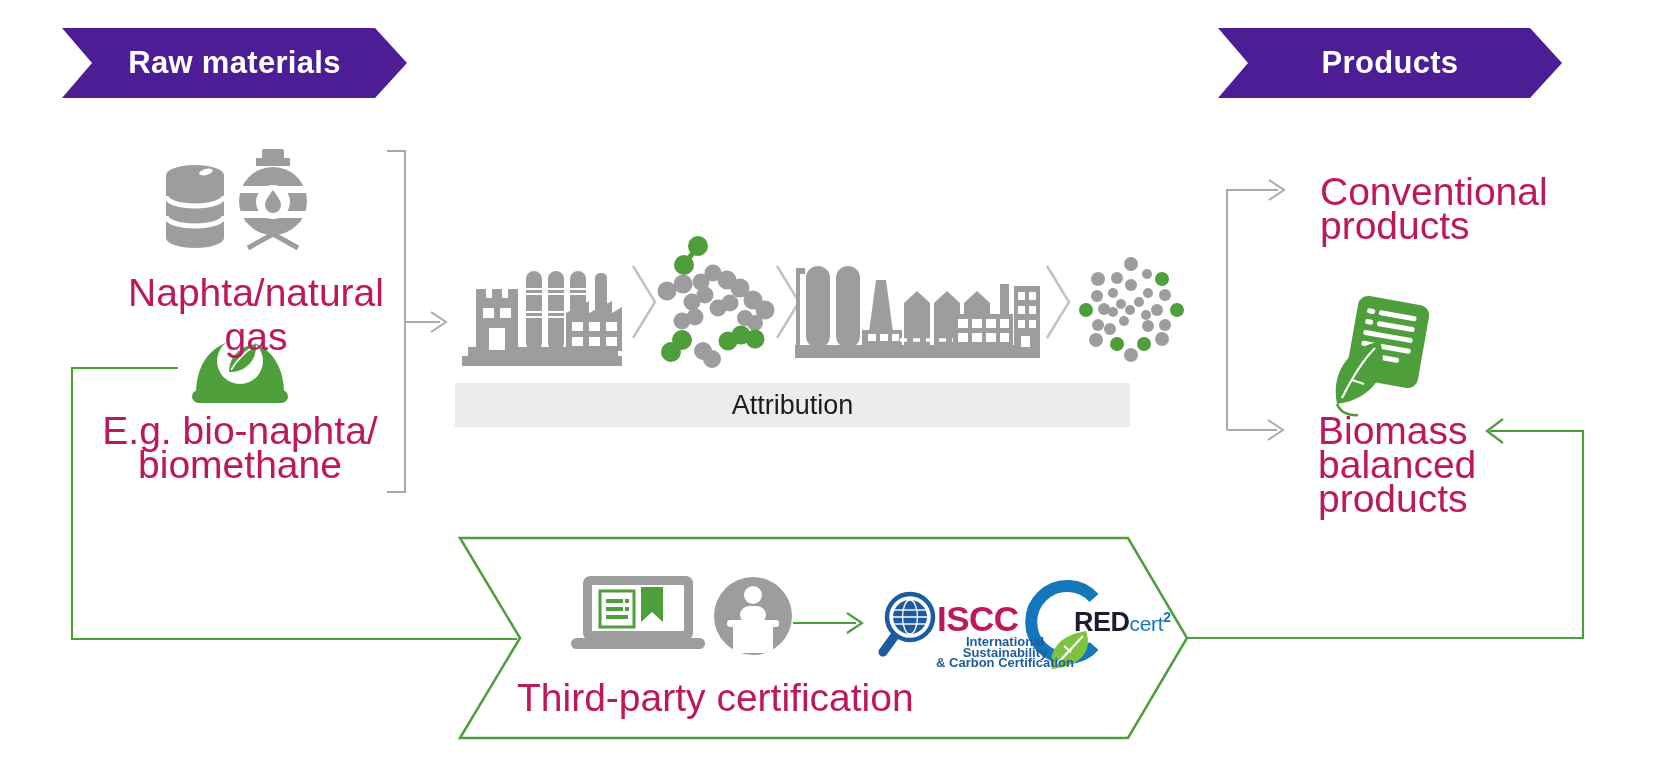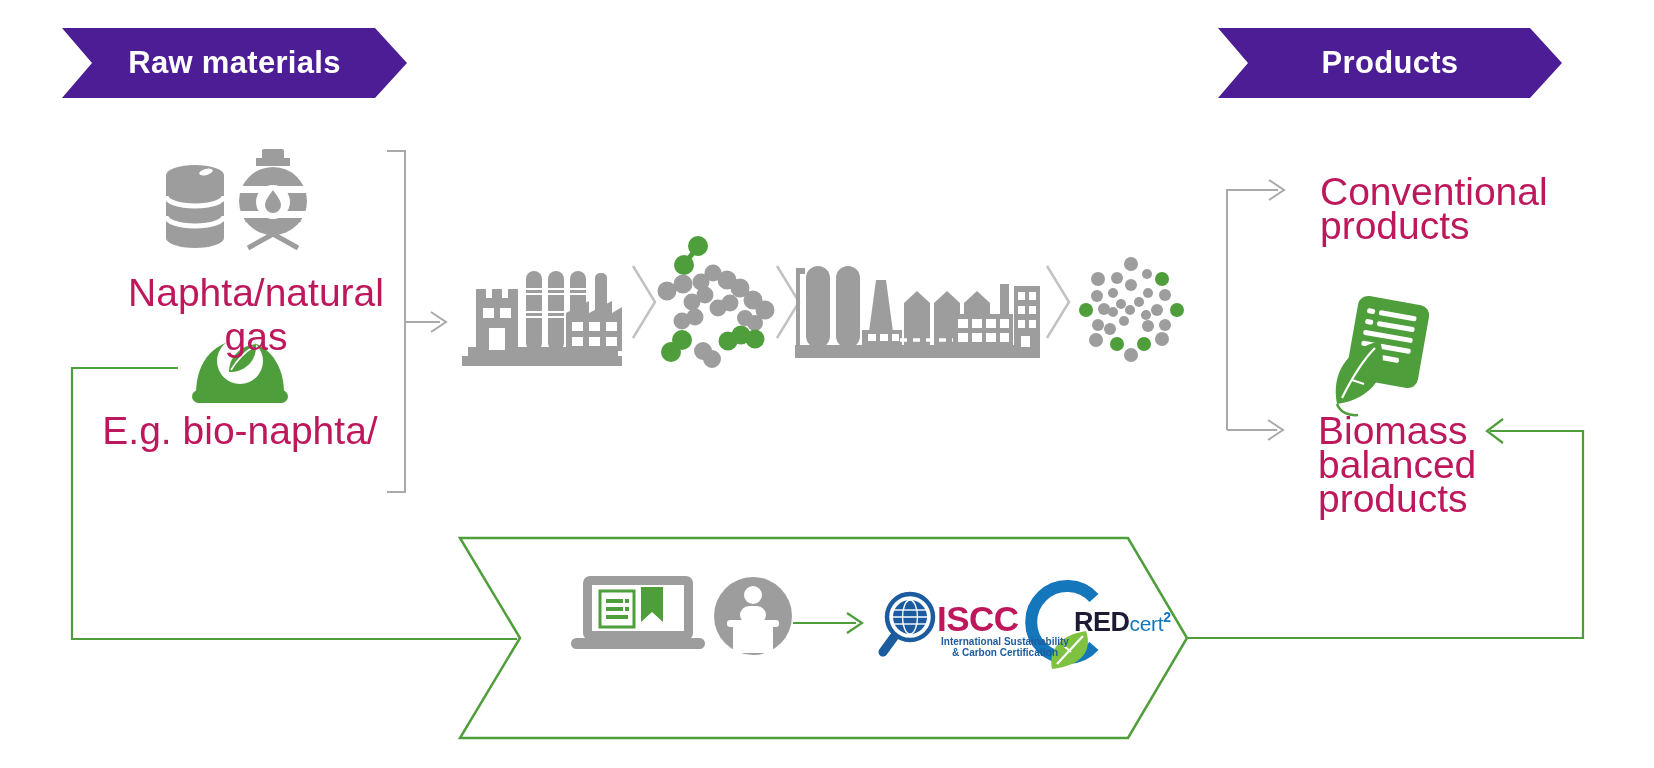--- a/index.html
+++ b/index.html
@@ -23,21 +23,21 @@
   .bio-label{left:80px;top:414px;width:320px;line-height:34px;}
   .bio-label span{display:block;}
   .attribution-bar{
     position:absolute;left:455px;top:383px;width:675px;height:44px;background:#ececec;
     display:flex;align-items:center;justify-content:center;font-size:27px;
   }
   .conventional-label{left:1320px;top:175px;width:205px;line-height:34px;}
   .biomass-label{left:1318px;top:414px;width:165px;line-height:34px;}
   .thirdparty-label{left:517px;top:676px;width:430px;}
   .iscc-name{position:absolute;left:937px;top:599px;font-size:35px;font-weight:700;color:#be185d;letter-spacing:-.5px;}
-  .iscc-subtitle{position:absolute;left:925px;top:637px;width:160px;font-size:10px;font-weight:700;color:#1b5b9e;line-height:10.5px;text-align:center;}
+  .iscc-subtitle{position:absolute;left:925px;top:637px;width:160px;font-size:13px;font-weight:700;color:#1b5b9e;line-height:10.5px;text-align:center;}
   .iscc-subtitle span{display:block;}
   .redcert-text{position:absolute;left:1042px;top:607px;white-space:nowrap;}
   .redcert-text .red{font-size:27px;font-weight:800;color:#1c1b33;letter-spacing:-.5px;margin-left:32px;}
   .redcert-text .cert{font-size:21px;color:#1577bb;letter-spacing:-.3px;}
   .redcert-text .sup{font-size:14px;color:#1577bb;vertical-align:9px;font-weight:700;}
 </style>
 </head>
 <body>
 
 <div class="canvas">
@@ -324,26 +324,31 @@
   <div class="banner banner-raw">
     <span>Raw materials</span>
   </div>
   <div class="banner banner-prod">
     <span>Products</span>
   </div>
 
   <div class="label center naphtha-label">Naphta/natural gas</div>
   <div class="label center bio-label">
     <span>E.g. bio-naphta/</span>
-  </div>
-
+    <span>biomethane</span>
+  </div>
+
+  <div class="attribution-bar">
+    <span>Attribution</span>
+  </div>
 
   <div class="label conventional-label">Conventional products</div>
   <div class="label biomass-label">Biomass balanced products</div>
 
+  <div class="label thirdparty-label">Third-party certification</div>
   <div class="iscc-name">ISCC</div>
   <div class="iscc-subtitle">
     <span>International Sustainability</span>
     <span>&amp; Carbon Certification</span>
   </div>
   <div class="redcert-text">
     <span class="red">RED</span><span class="cert">cert</span><span class="sup">2</span>
   </div>
 
 </div>

